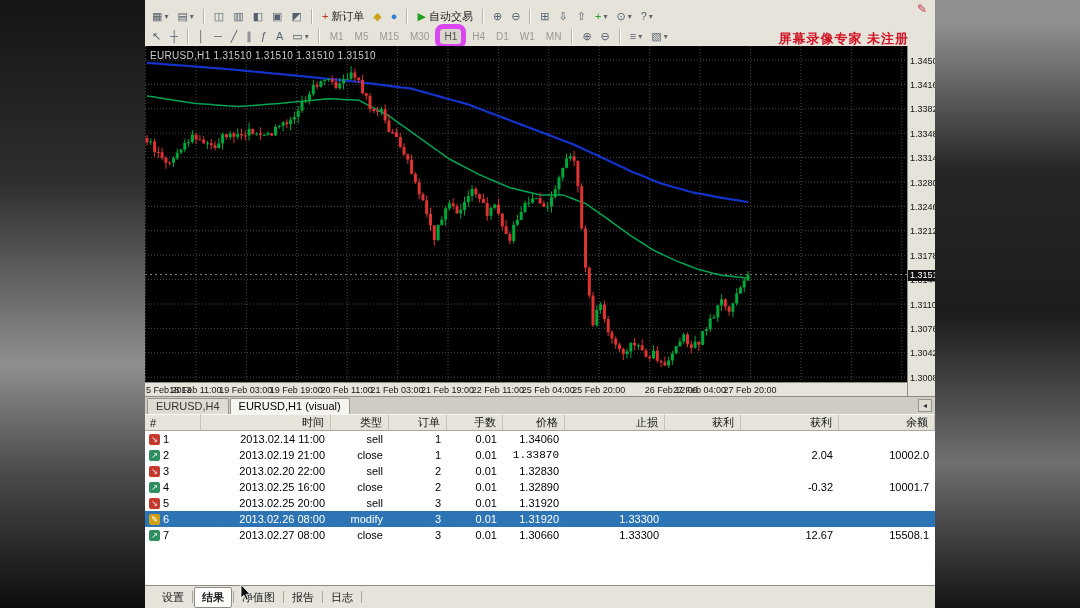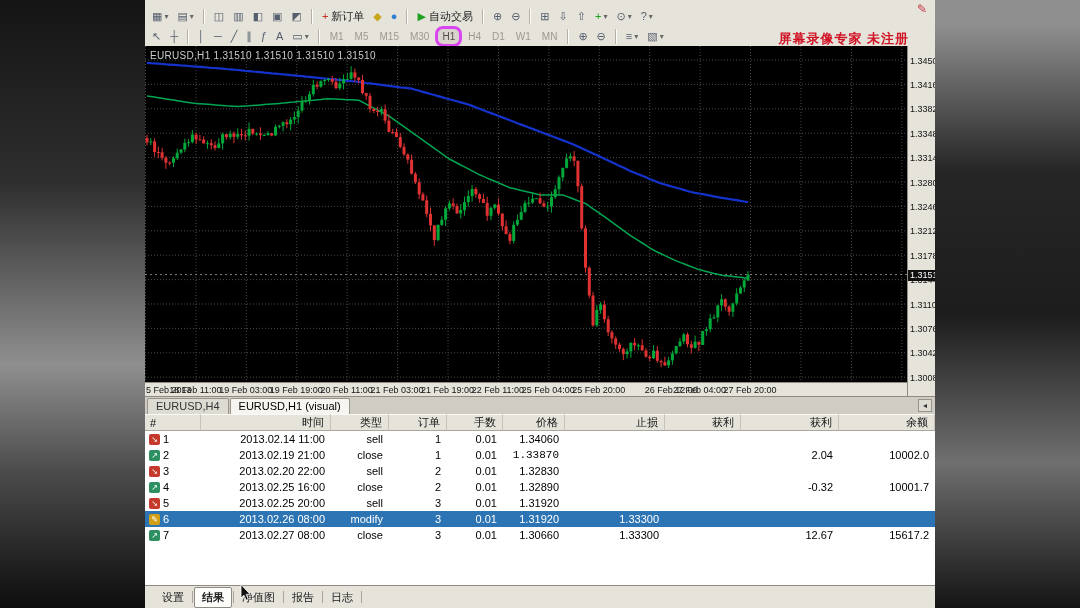--- a/index.html
+++ b/index.html
@@ -14,21 +14,21 @@
   
   .toolbar{position:absolute;left:0;display:flex;align-items:center;padding:0 3px;gap:1px;white-space:nowrap}
   .tb1{top:5px;height:22px}
   .tb2{top:27px;height:19px}
   .tbtn{display:inline-flex;align-items:center;height:19px;padding:0 3px;border:1px solid transparent;border-radius:2px;font-size:11px;color:#333}
   .glyph{font-size:11px;line-height:1;color:#55606e}
   .tlabel{margin-left:3px;font-size:11px;color:#1c1c1c}
   .drop{font-size:8px;margin-left:2px;color:#666}
   .tsep{width:2px;height:15px;border-left:1px solid #b5b1a9;border-right:1px solid #fdfdfb;margin:0 4px}
   .tf{font-size:10px;color:#9a9890;padding:2px 4px;border:1px solid transparent}
-  .tf.active{background:#d9d5cd;border:3px solid #d946ef;color:#4d4d4d;border-radius:8px}
+  .tf.active{background:#d9d5cd;border:5px solid #d946ef;color:#4d4d4d;border-radius:8px}
 
   
   .watermark{position:absolute;right:26px;top:30px;font-size:13px;font-weight:bold;color:#d01325;z-index:10;letter-spacing:1px;white-space:nowrap}
   .pencil{position:absolute;right:8px;top:2px;color:#c03040;font-size:12px;z-index:10}
 
   
   .chart{position:absolute;left:0;top:46px;width:790px;height:350px;background:#000}
   .plot{position:absolute;left:0;top:0;width:762px;height:336px;background:#000;overflow:hidden}
   .sym{position:absolute;left:5px;top:4px;font-size:10px;color:#cdcdcd;letter-spacing:.3px}
   .paxis{position:absolute;left:762px;top:0;width:28px;height:350px;background:#e6e3db;border-left:1px solid #8f8b83;font-size:9px;color:#141414}
@@ -719,21 +719,21 @@
               <span>7</span>
             </div>
             <div class="td" style="width: 130px;">2013.02.27 08:00</div>
             <div class="td" style="width: 58px;">close</div>
             <div class="td" style="width: 58px;">3</div>
             <div class="td" style="width: 56px;">0.01</div>
             <div class="td" style="width: 62px;">1.30660</div>
             <div class="td" style="width: 100px;">1.33300</div>
             <div class="td" style="width: 76px;"></div>
             <div class="td" style="width: 98px;">12.67</div>
-            <div class="td" style="width: 96px;">15617.2</div>
+            <div class="td" style="width: 96px;">15508.1</div>
           </div>
         </div>
     </div>
 
     <div class="btabs" id="bottom-tabs">
         <span class="btab">设置</span>
         <span class="bdiv"></span>
         <span class="btab active">结果</span>
         <span class="bdiv"></span>
         <span class="btab">净值图</span>

